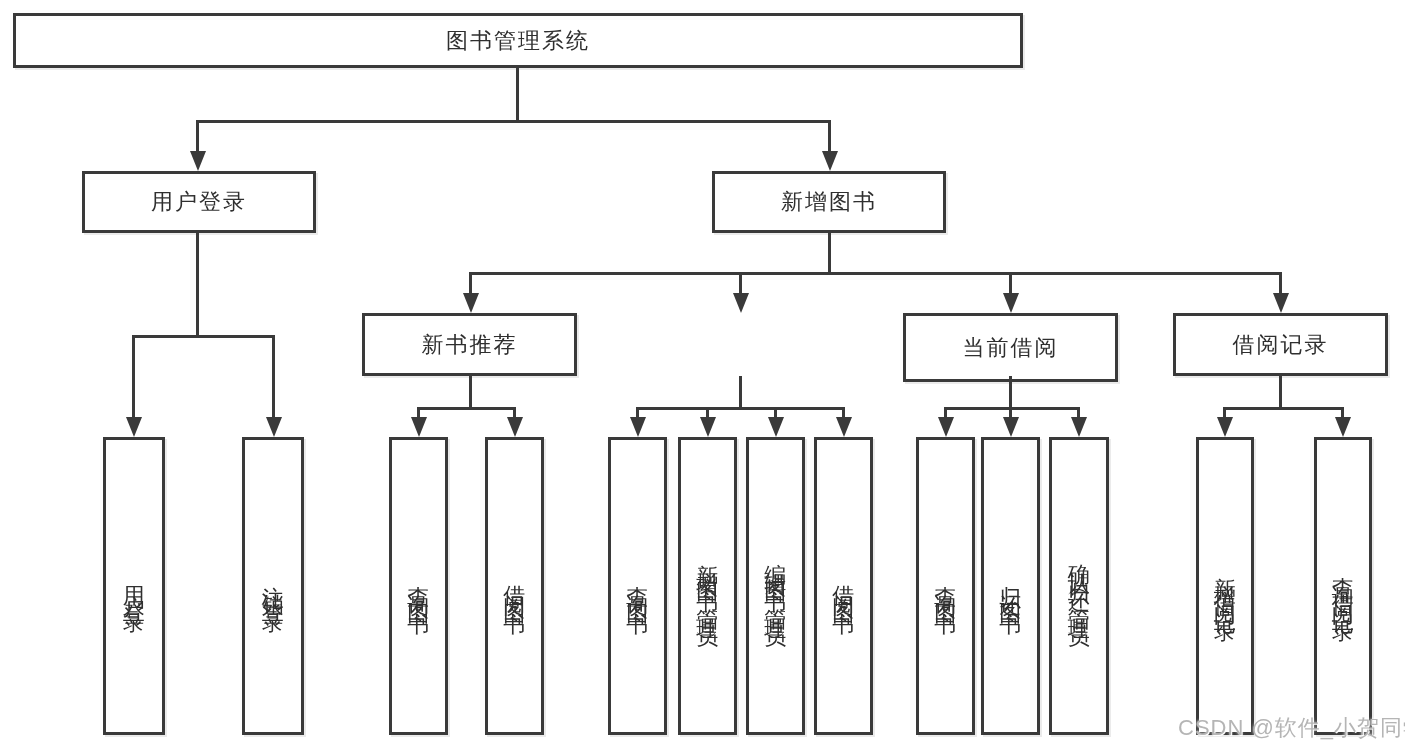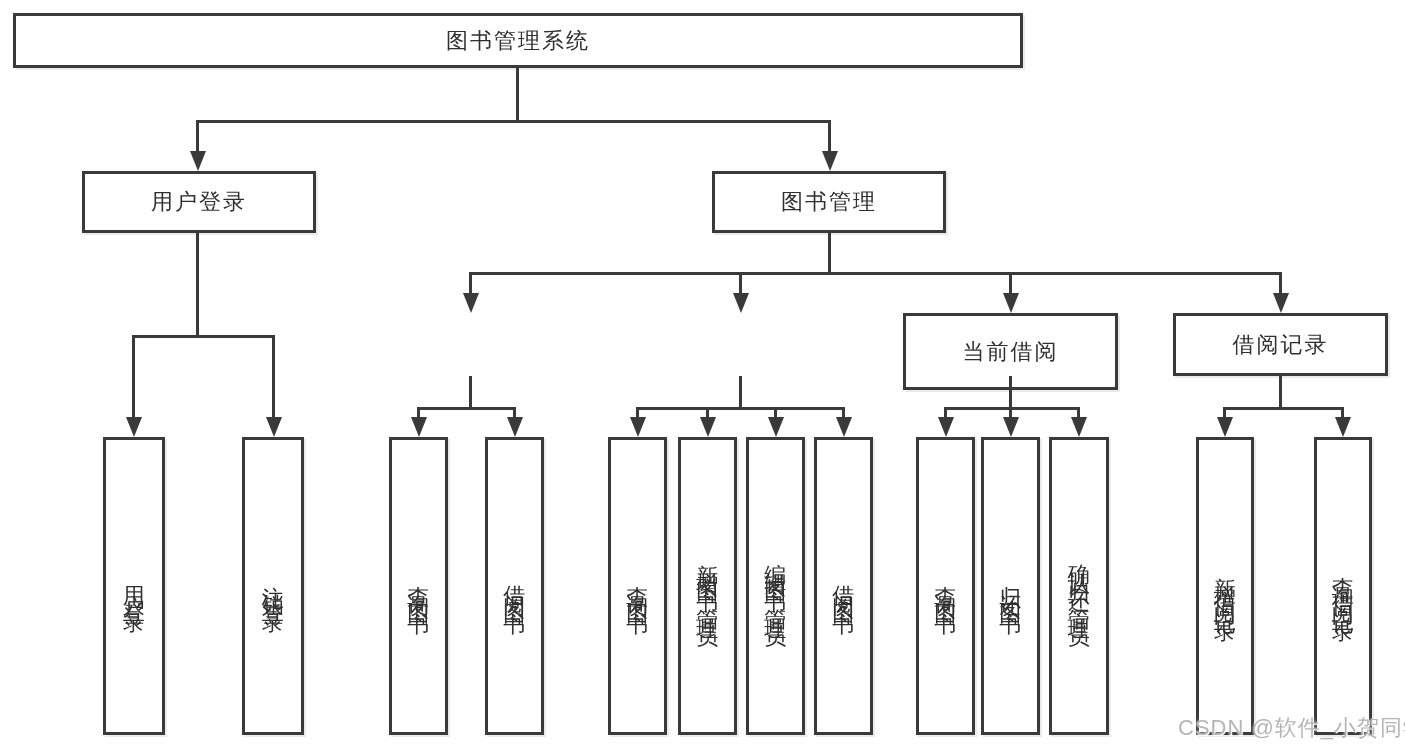--- a/index.html
+++ b/index.html
@@ -63,24 +63,27 @@
 <div class="stage">
 
   <div class="hbox" style="left:13px;top:13px;width:1010px;height:55px;align-items:center;">
     <span class="lbl">图书管理系统</span>
   </div>
 
   <div class="hbox" style="left:82px;top:171px;width:234px;height:62px;">
     <span class="lbl">用户登录</span>
   </div>
   <div class="hbox" style="left:712px;top:171px;width:234px;height:62px;">
-    <span class="lbl">图书管理</span>
+    <span class="lbl">新增图书</span>
   </div>
 
-  <div class="hbox" style="left:903px;top:313px;width:215px;height:77px;justify-content:center;">
+  <div class="hbox" style="left:362px;top:313px;width:215px;height:63px;">
+    <span class="lbl">新书推荐</span>
+  </div>
+  <div class="hbox" style="left:903px;top:313px;width:215px;height:69px;justify-content:center;">
     <span class="lbl">当前借阅</span>
   </div>
   <div class="hbox" style="left:1173px;top:313px;width:215px;height:63px;">
     <span class="lbl">借阅记录</span>
   </div>
 
   <div class="vbox" style="left:103px;width:62px;">
     <span class="vlbl">用户登录</span>
   </div>
   <div class="vbox" style="left:242px;width:62px;">

